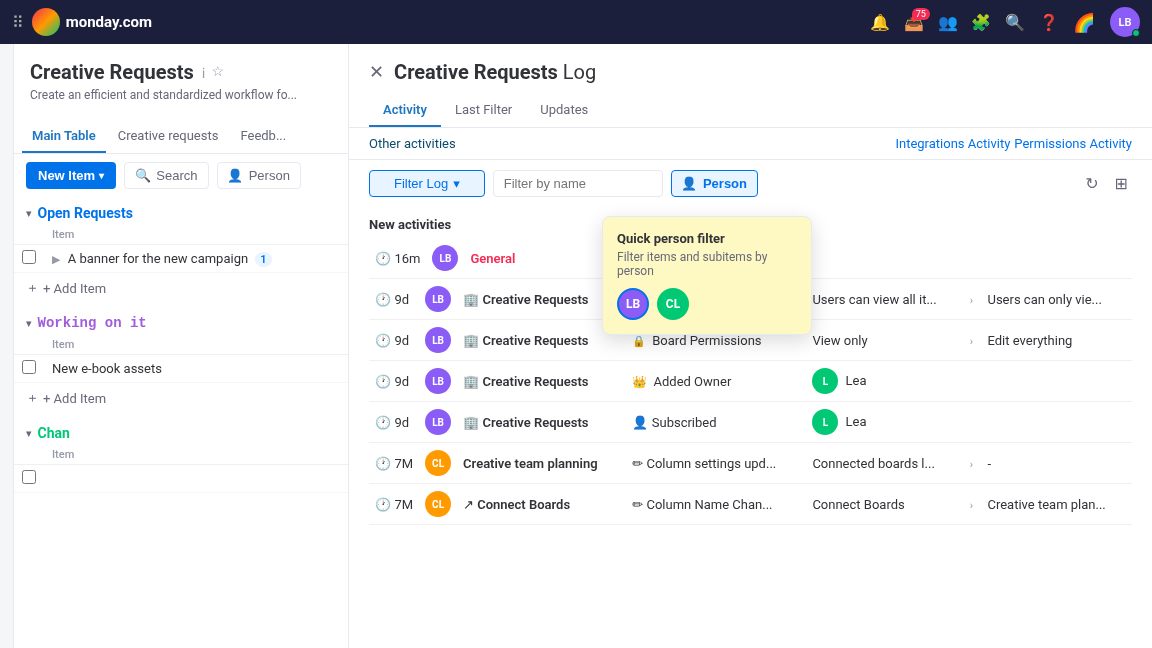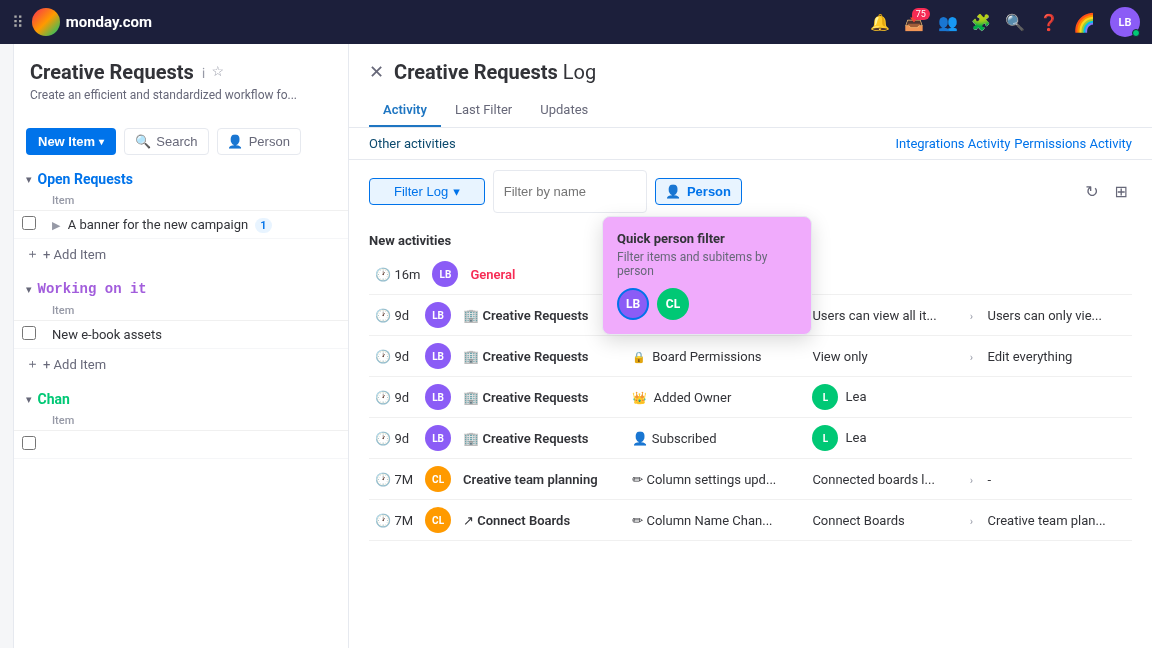--- a/index.html
+++ b/index.html
@@ -67,41 +67,41 @@
     .log-tabs { display: flex; gap: 0; }
     .log-tab { padding: 8px 14px; font-size: 13px; color: #676879; cursor: pointer; border-bottom: 2px solid transparent; }
     .log-tab.active { color: #1f76c2; border-bottom: 2px solid #1f76c2; font-weight: 600; }
     .log-sub-header { display: flex; align-items: center; justify-content: space-between; padding: 8px 20px; border-bottom: 1px solid #e6e9ef; }
     .log-sub-left { font-size: 13px; color: #0c4a6e; }
     .log-sub-right { display: flex; gap: 4px; }
     .log-sub-link { font-size: 13px; color: #0073ea; cursor: pointer; }
     .log-toolbar { display: flex; align-items: center; gap: 8px; padding: 10px 20px; }
     .btn-filter-log { background: none; border: 1px solid #e6e9ef; border-radius: 4px; padding: 5px 24px; font-size: 13px; color: #323338; cursor: pointer; display: flex; align-items: center; gap: 5px; }
     .filter-log-active { background: #e8f4ff; border-color: #0073ea; color: #0073ea; }
-    .input-filter-name { border: 1px solid #e6e9ef; border-radius: 4px; padding: 13px 10px; font-size: 13px; color: #676879; width: 154px; outline: none; }
+    .input-filter-name { border: 1px solid #e6e9ef; border-radius: 4px; padding: 5px 10px; font-size: 13px; color: #676879; width: 170px; outline: none; }
     .btn-person-log { background: #e8f4ff; border: 1px solid #0073ea; border-radius: 4px; padding: 5px 10px; font-size: 13px; color: #0073ea; cursor: pointer; display: flex; align-items: center; gap: 5px; font-weight: 600; }
     .toolbar-spacer { flex: 1; }
     .btn-icon-sm { background: none; border: none; cursor: pointer; color: #676879; font-size: 16px; padding: 4px; }
     .log-content { flex: 1; overflow-y: auto; padding: 0 20px; }
     .log-section-header { font-size: 13px; font-weight: 700; color: #323338; padding: 10px 0 6px; }
     .log-table { width: 100%; border-collapse: collapse; }
     .log-table td { padding: 7px 6px; border-bottom: 1px solid #f0f0f0; vertical-align: middle; font-size: 13px; color: #323338; }
     .time-cell { color: #676879; font-size: 12px; white-space: nowrap; width: 46px; }
     .avatar-sm { width: 26px; height: 26px; border-radius: 50%; display: flex; align-items: center; justify-content: center; font-size: 10px; font-weight: 700; color: white; flex-shrink: 0; }
     .avatar-purple { background: #8b5cf6; }
     .avatar-teal { background: #00c875; }
     .avatar-orange { background: #ff9a00; }
     .event-name { font-weight: 600; }
     .event-arrow { color: #9699a6; font-size: 11px; }
     .lock-icon { color: #9699a6; font-size: 11px; margin-right: 3px; }
     .crown-icon { color: #f59e0b; font-size: 12px; margin-right: 3px; }
 
     
     .popup-overlay { position: absolute; top: 0; left: 0; right: 0; bottom: 0; pointer-events: none; }
-    .person-popup { position: absolute; top: 216px; left: 602px; background: #f0abfc; border: 1px solid #e6e9ef; border-radius: 8px; box-shadow: 0 6px 20px rgba(0,0,0,0.15); padding: 14px; width: 210px; pointer-events: all; z-index: 100; }
+    .person-popup { position: absolute; top: 216px; left: 602px; background: #fef9c3; border: 1px solid #e6e9ef; border-radius: 8px; box-shadow: 0 6px 20px rgba(0,0,0,0.15); padding: 14px; width: 210px; pointer-events: all; z-index: 100; }
     .popup-title { font-size: 13px; font-weight: 700; color: #323338; margin-bottom: 4px; }
     .popup-subtitle { font-size: 12px; color: #676879; margin-bottom: 10px; }
     .popup-avatars { display: flex; gap: 8px; align-items: center; }
     .popup-avatar { width: 32px; height: 32px; border-radius: 50%; cursor: pointer; display: flex; align-items: center; justify-content: center; font-size: 12px; font-weight: 700; color: white; border: 2px solid transparent; }
     .popup-avatar-selected { border-color: #0073ea; }
 
     
     .col-item { min-width: 180px; }
 
     
@@ -145,20 +145,25 @@
       <div class="board-title-row">
         <span class="board-title">Creative Requests</span>
         <div class="board-title-icons">
           <span>ℹ</span>
           <span>☆</span>
         </div>
       </div>
       <div class="board-subtitle">Create an efficient and standardized workflow fo...</div>
     </div>
 
+    <div class="board-tabs">
+      <div class="board-tab active">Main Table</div>
+      <div class="board-tab">Creative requests</div>
+      <div class="board-tab">Feedb...</div>
+    </div>
 
     <div class="board-toolbar">
       <button class="btn-new-item">
         <span>New Item</span>
         <span class="chevron">▾</span>
       </button>
       <button class="btn-search">
         <span>🔍</span>
         <span>Search</span>
       </button>

